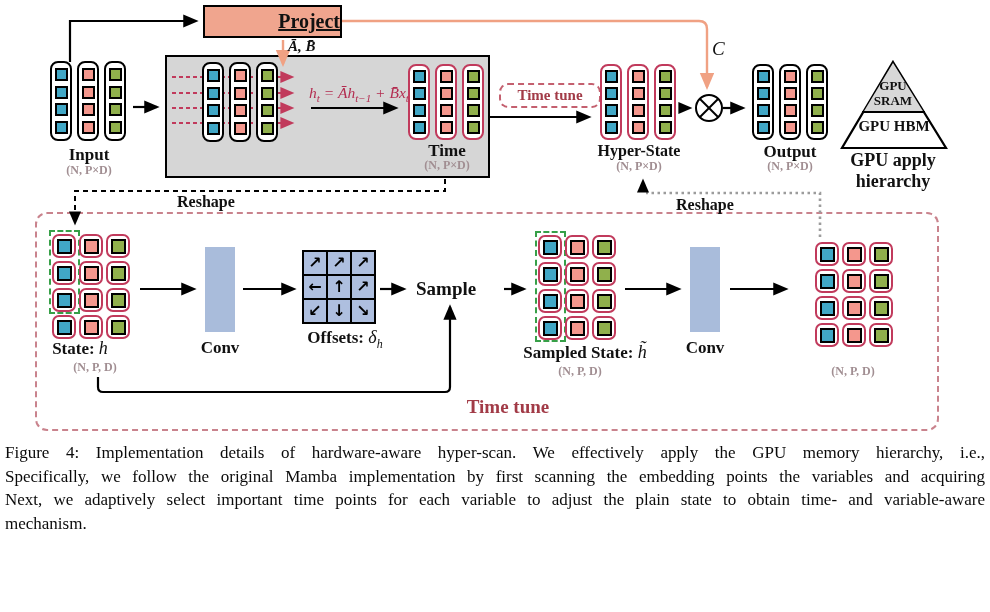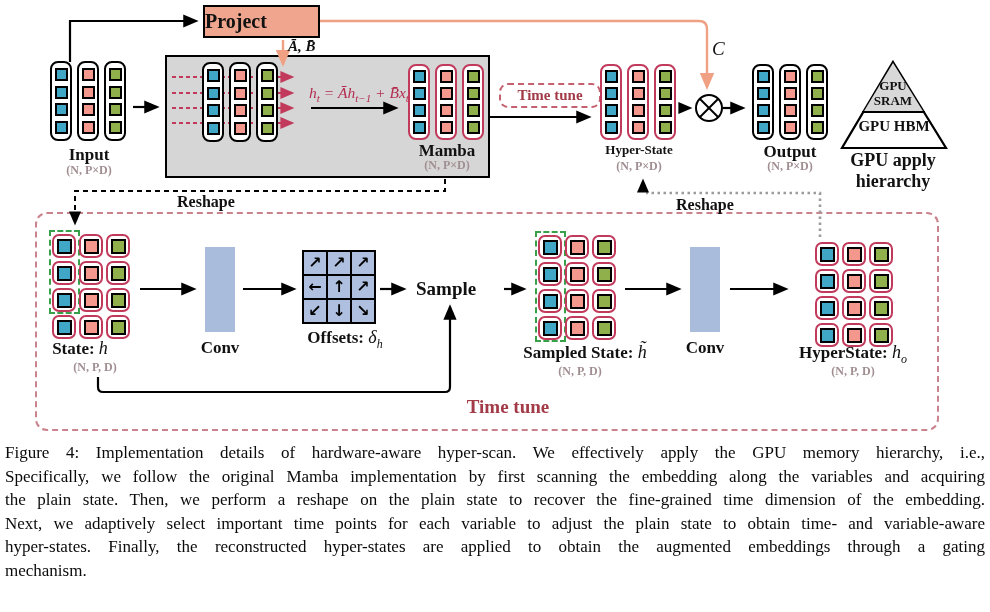--- a/index.html
+++ b/index.html
@@ -26,23 +26,23 @@
   .csq{width:15px;height:15px;border:2px solid #000;box-sizing:border-box;}
   
   .offgrid{display:grid;grid-template-columns:repeat(3,22px);grid-auto-rows:22px;gap:2px;
            background:#000;border:2px solid #000;}
   .offcell{background:var(--offsetsBg);display:flex;align-items:center;justify-content:center;
            font-weight:bold;font-size:16px;color:#000;font-family:"DejaVu Sans",sans-serif;line-height:1;}
   
   .lbl{position:absolute;z-index:2;font-weight:bold;white-space:nowrap;color:#111;}
   .ctr{transform:translateX(-50%);}
   .dims{position:absolute;z-index:2;font-weight:bold;font-size:12px;color:var(--dims);white-space:nowrap;}
-  .projbox{left:203px;top:5px;width:117px;height:33px;background:var(--projectFill);
-           border:2.5px solid #000;box-sizing:border-box;display:flex;align-items:center;justify-content:flex-start;
-           font-weight:bold;font-size:20px;}
+  .projbox{left:203px;top:5px;width:139px;height:33px;background:var(--projectFill);
+           border:2.5px solid #000;box-sizing:border-box;display:flex;align-items:center;justify-content:flex-end;
+           font-weight:bold;font-size:20px;text-decoration:underline;}
   .timebadge{left:499px;top:83px;width:102px;height:25px;border:2px dashed var(--timeTuneBorder);
              border-radius:9px;background:#fff;box-sizing:border-box;display:flex;align-items:center;
              justify-content:center;font-weight:bold;font-size:15px;color:var(--timeTune);}
   .eq{position:absolute;z-index:2;left:309px;top:84px;font-style:italic;font-size:15.5px;
       color:var(--eq);white-space:nowrap;}
   .eq sub{font-size:11px;}
   .ital{font-style:italic;font-weight:normal;font-size:18px;}
   .ital sub{font-size:12px;}
   .convrect{width:30px;height:85px;background:var(--conv);}
   .greenbox{border:2px dashed var(--greenDash);box-sizing:border-box;z-index:1;position:absolute;}
@@ -167,21 +167,21 @@
         <div class="psq" style="background: var(--salmon);"></div>
         <div class="psq" style="background: var(--salmon);"></div>
       </div>
       <div class="pill">
         <div class="psq" style="background: var(--green);"></div>
         <div class="psq" style="background: var(--green);"></div>
         <div class="psq" style="background: var(--green);"></div>
         <div class="psq" style="background: var(--green);"></div>
       </div>
     </div>
-  <div class="lbl ctr" style="left:447px;top:141px;font-size:17px;">Mamba</div>
+  <div class="lbl ctr" style="left:447px;top:141px;font-size:17px;">Time</div>
   <div class="dims ctr" style="left:447px;top:158px;">(N, P×D)</div>
 
   <div class="el timebadge">
       <span>Time tune</span>
     </div>
 
   <div class="el pills pills-76 crimson" style="left:600px;top:64px;">
       <div class="pill">
         <div class="psq" style="background: var(--blue);"></div>
         <div class="psq" style="background: var(--blue);"></div>
@@ -194,21 +194,21 @@
         <div class="psq" style="background: var(--salmon);"></div>
         <div class="psq" style="background: var(--salmon);"></div>
       </div>
       <div class="pill">
         <div class="psq" style="background: var(--green);"></div>
         <div class="psq" style="background: var(--green);"></div>
         <div class="psq" style="background: var(--green);"></div>
         <div class="psq" style="background: var(--green);"></div>
       </div>
     </div>
-  <div class="lbl ctr" style="left:639px;top:142px;font-size:13px;">Hyper-State</div>
+  <div class="lbl ctr" style="left:639px;top:142px;font-size:16px;">Hyper-State</div>
   <div class="dims ctr" style="left:639px;top:159px;">(N, P×D)</div>
 
   <div class="el pills pills-76" style="left:752px;top:64px;">
       <div class="pill">
         <div class="psq" style="background: var(--blue);"></div>
         <div class="psq" style="background: var(--blue);"></div>
         <div class="psq" style="background: var(--blue);"></div>
         <div class="psq" style="background: var(--blue);"></div>
       </div>
       <div class="pill">
@@ -372,27 +372,24 @@
       <div class="cell">
         <div class="csq" style="background: var(--blue);"></div>
       </div>
       <div class="cell">
         <div class="csq" style="background: var(--salmon);"></div>
       </div>
       <div class="cell">
         <div class="csq" style="background: var(--green);"></div>
       </div>
     </div>
-  <div class="lbl ctr" style="left:853px;top:342px;font-size:17px;"><span>HyperState: </span><span class="ital"><span>h</span><sub>o</sub></span></div>
   <div class="dims ctr" style="left:853px;top:364px;">(N, P, D)</div>
 
   <div class="lbl ctr tt2" style="left:508px;top:396px;">Time tune</div>
 
   <div class="caption">
     <div class="capline">Figure 4: Implementation details of hardware-aware hyper-scan. We effectively apply the GPU memory hierarchy, i.e.,</div>
-    <div class="capline">Specifically, we follow the original Mamba implementation by first scanning the embedding along the variables and acquiring</div>
-    <div class="capline">the plain state. Then, we perform a reshape on the plain state to recover the fine-grained time dimension of the embedding.</div>
+    <div class="capline">Specifically, we follow the original Mamba implementation by first scanning the embedding points the variables and acquiring</div>
     <div class="capline">Next, we adaptively select important time points for each variable to adjust the plain state to obtain time- and variable-aware</div>
-    <div class="capline">hyper-states. Finally, the reconstructed hyper-states are applied to obtain the augmented embeddings through a gating</div>
     <div class="capline last">mechanism.</div>
   </div>
 
 </div>
 
 </body></html>

